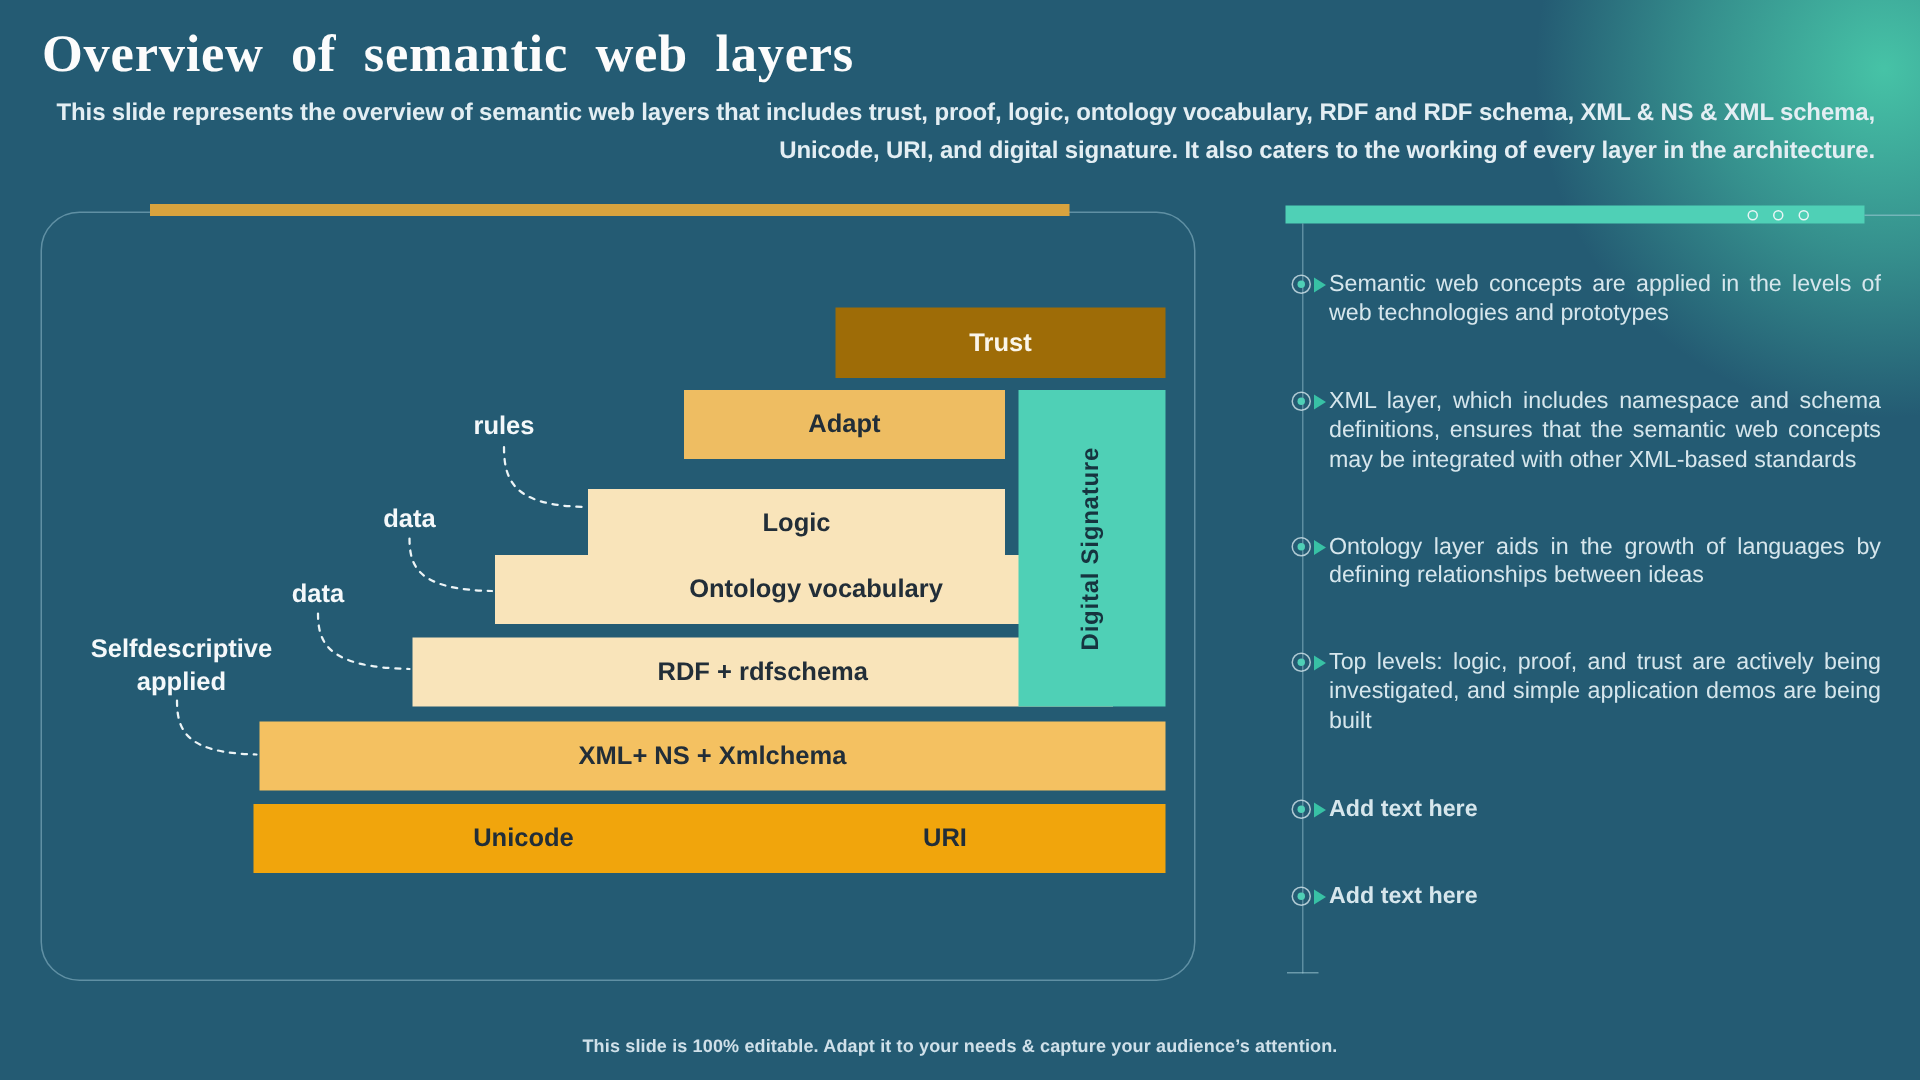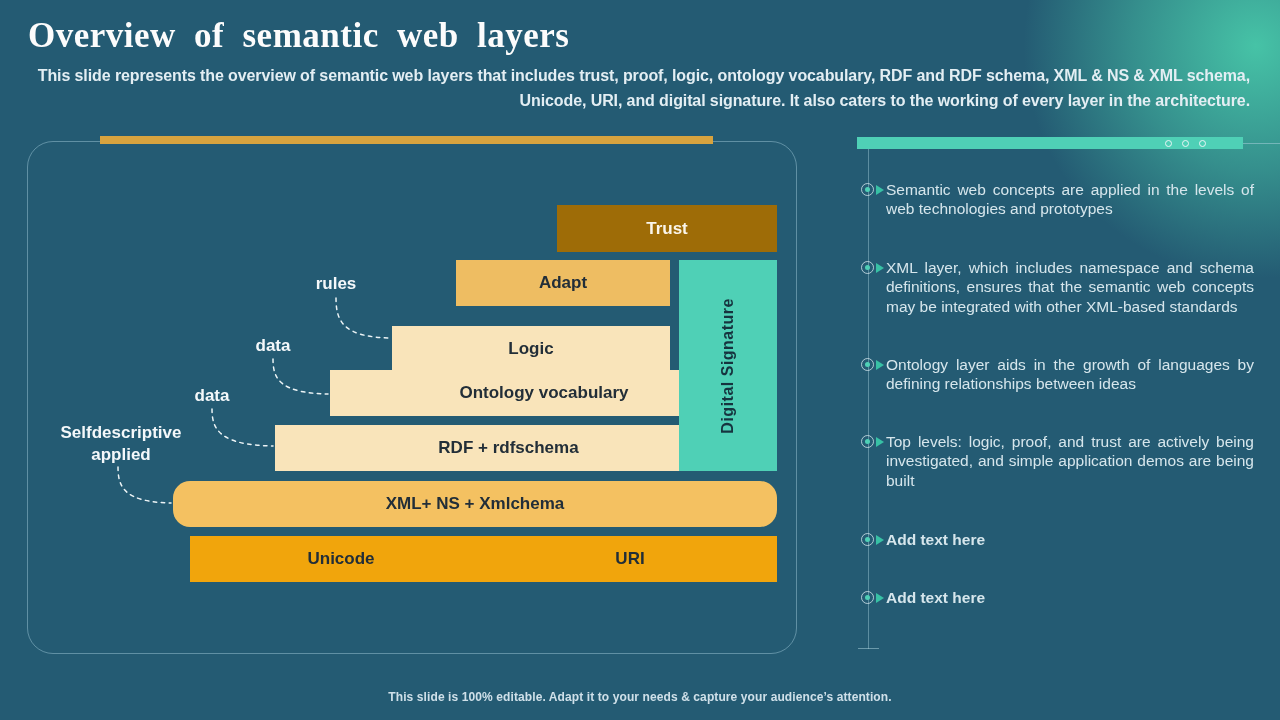--- a/index.html
+++ b/index.html
@@ -28,22 +28,22 @@
   .gold-bar{position:absolute;left:100px;top:136px;width:613px;height:8px;background:#d8a33e;}
   .layer{
     position:absolute;display:flex;align-items:center;justify-content:center;
     font-weight:700;font-size:17px;color:#222e38;
   }
   .layer-trust   {left:557px;top:205px;width:220px;height:47px;background:#9e6c07;color:#faf5ea;}
   .layer-proof   {left:456px;top:260px;width:214px;height:46px;background:#eebd62;}
   .layer-logic   {left:392px;top:315px;width:278px;height:46px;background:#f9e4ba;margin-top:11px;}
   .layer-ontology{left:330px;top:370px;width:340px;height:46px;background:#f9e4ba;padding-left:44px;}
   .layer-rdf     {left:275px;top:425px;width:467px;height:46px;background:#f9e4ba;}
-  .layer-xml     {left:173px;top:481px;width:604px;height:46px;background:#f4c161;border-radius:17px;}
-  .layer-unicode {left:190px;top:536px;width:302px;height:46px;background:#f1a50c;}
+  .layer-xml     {left:173px;top:481px;width:604px;height:46px;background:#f4c161;}
+  .layer-unicode {left:169px;top:536px;width:302px;height:46px;background:#f1a50c;padding-left:29px;}
   .layer-uri     {left:483px;top:536px;width:294px;height:46px;background:#f1a50c;}
   .ds-bar{
     position:absolute;left:679px;top:260px;width:98px;height:211px;background:#4fd0b6;
     display:flex;align-items:center;justify-content:center;
   }
   .ds-bar span{
     writing-mode:vertical-rl;transform:rotate(180deg);
     font-weight:700;font-size:16px;color:#16343f;letter-spacing:0.5px;
   }
   .annotation{

